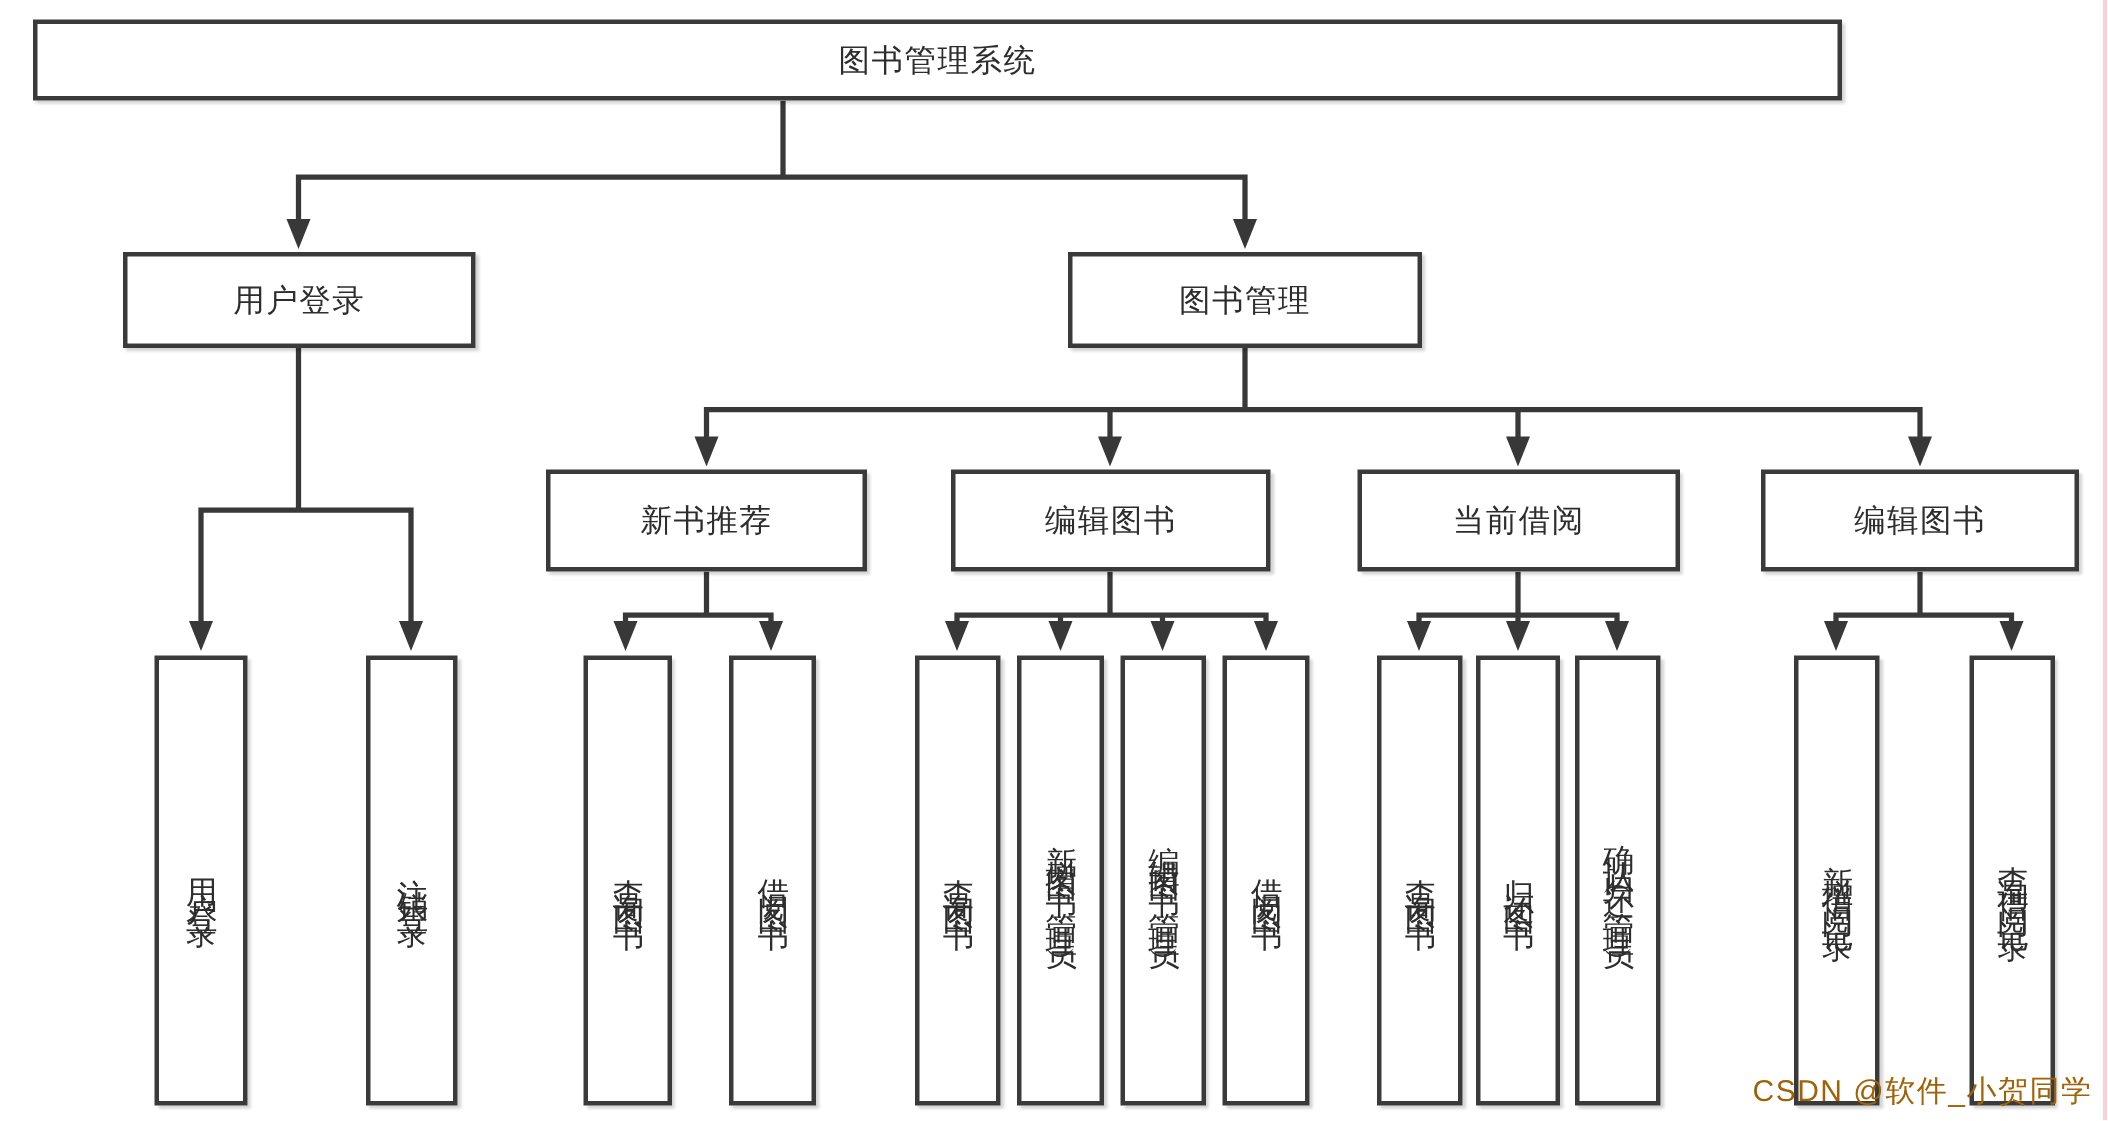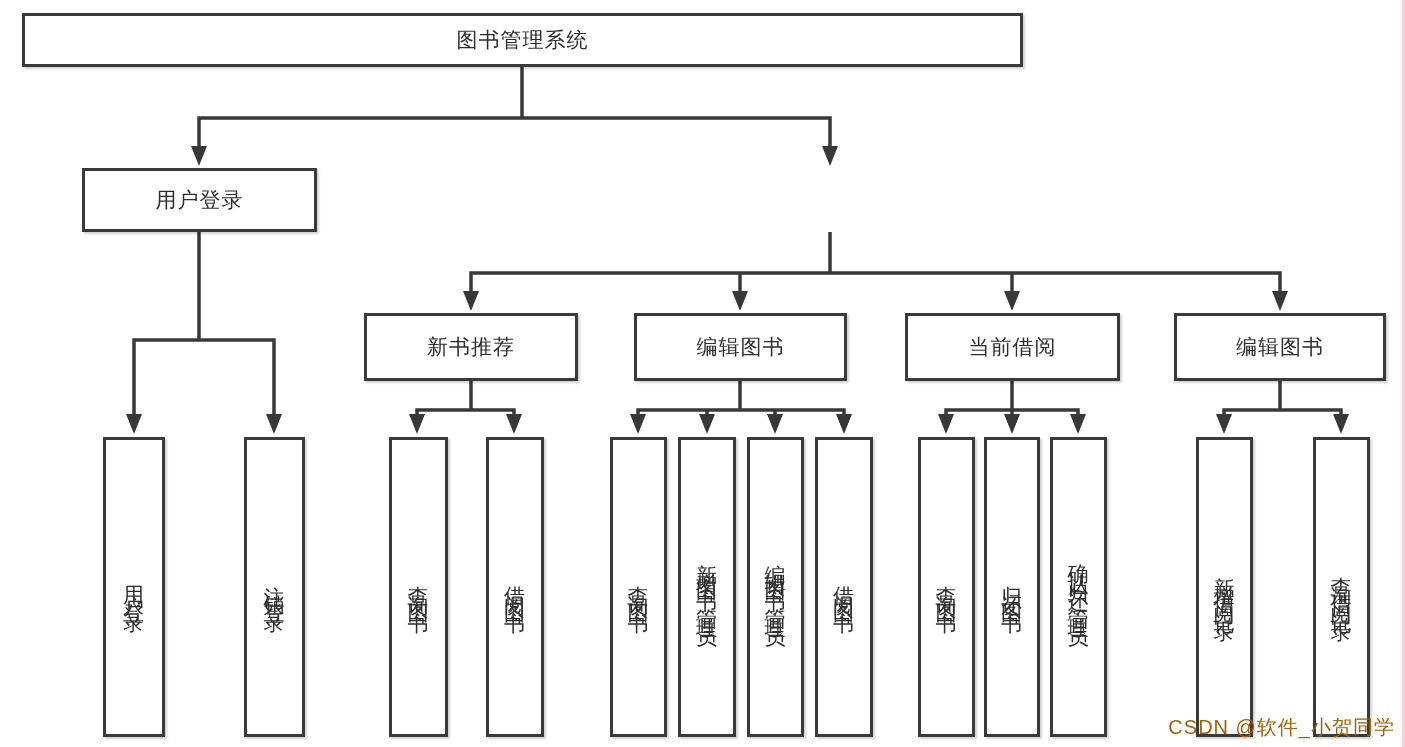--- a/index.html
+++ b/index.html
@@ -72,26 +72,29 @@
       <polygon points="767,414 783,414 775,434"></polygon>
       <polygon points="836,414 852,414 844,434"></polygon>
       <polygon points="938,414 954,414 946,434"></polygon>
       <polygon points="1004,414 1020,414 1012,434"></polygon>
       <polygon points="1070,414 1086,414 1078,434"></polygon>
       <polygon points="1216,414 1232,414 1224,434"></polygon>
       <polygon points="1333,414 1349,414 1341,434"></polygon>
     </g>
   </svg>
 
-  <div class="hbox" style="left:22px;top:13px;width:1001px;height:54px;">
+  <div class="hbox" style="left:22px;top:13px;width:1206px;height:54px;">
     <span>图书管理系统</span>
   </div>
 
   <div class="hbox" style="left:82px;top:168px;width:235px;height:64px;">
     <span>用户登录</span>
+  </div>
+  <div class="hbox" style="left:712px;top:168px;width:236px;height:64px;">
+    <span>图书管理</span>
   </div>
 
   <div class="hbox" style="left:364px;top:313px;width:214px;height:68px;">
     <span>新书推荐</span>
   </div>
   <div class="hbox" style="left:634px;top:313px;width:213px;height:68px;">
     <span>编辑图书</span>
   </div>
   <div class="hbox" style="left:905px;top:313px;width:215px;height:68px;">
     <span>当前借阅</span>

